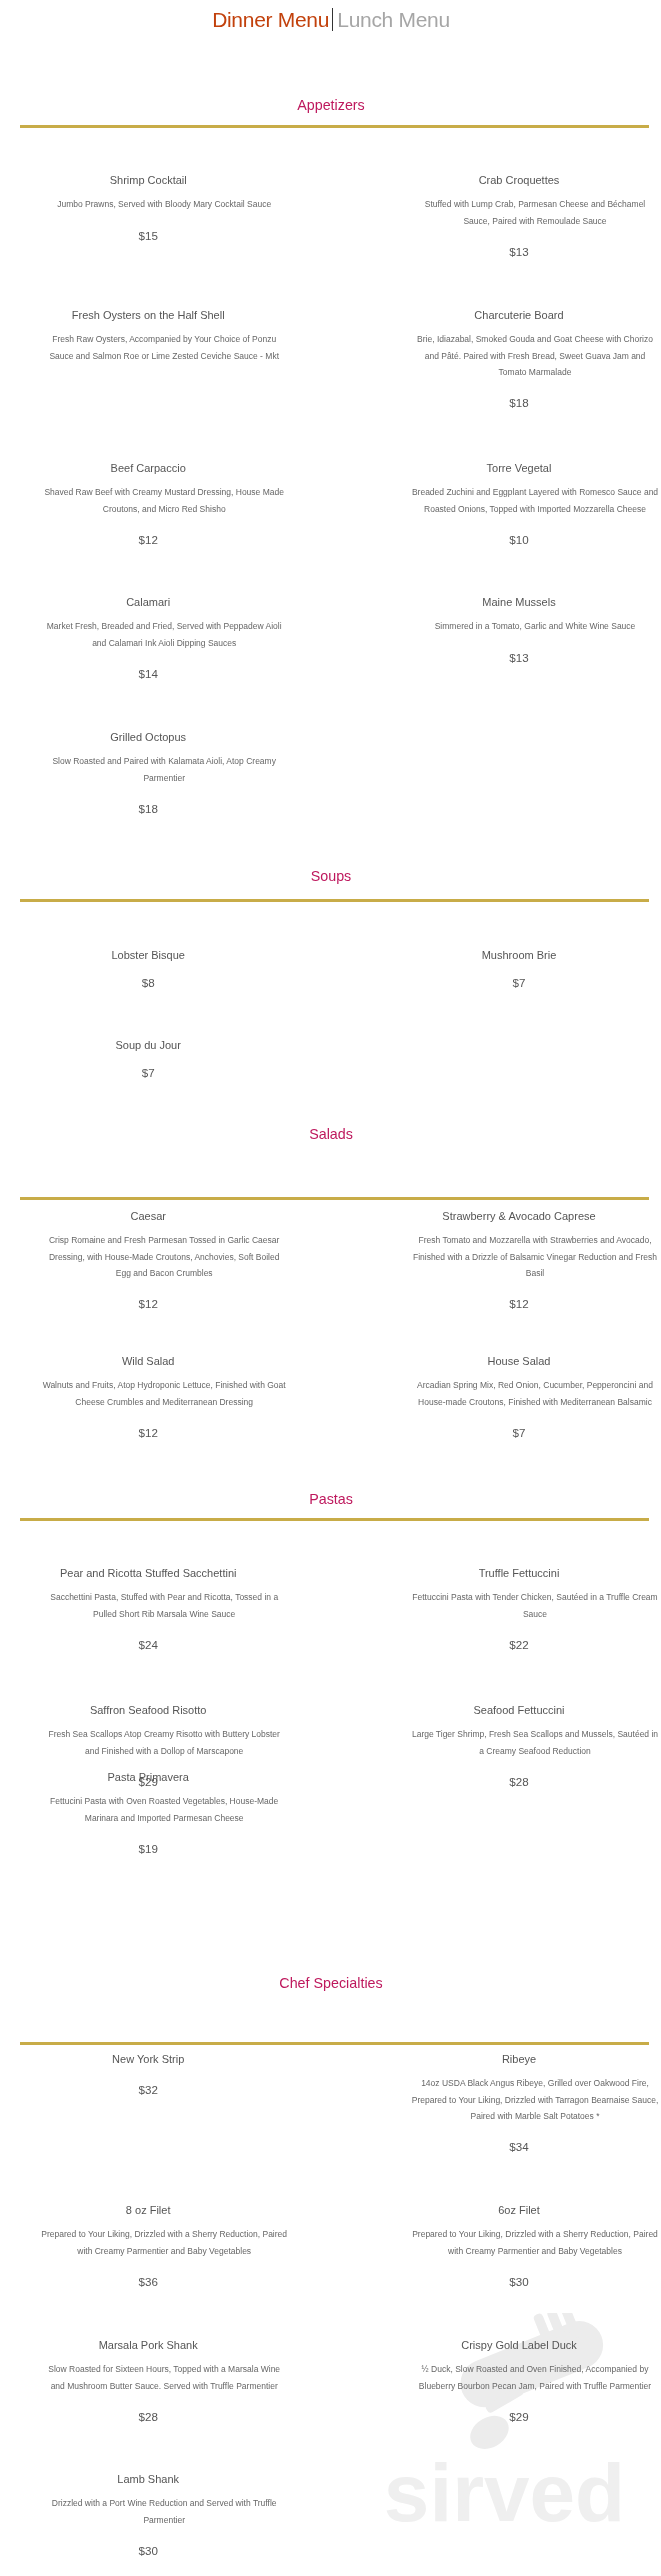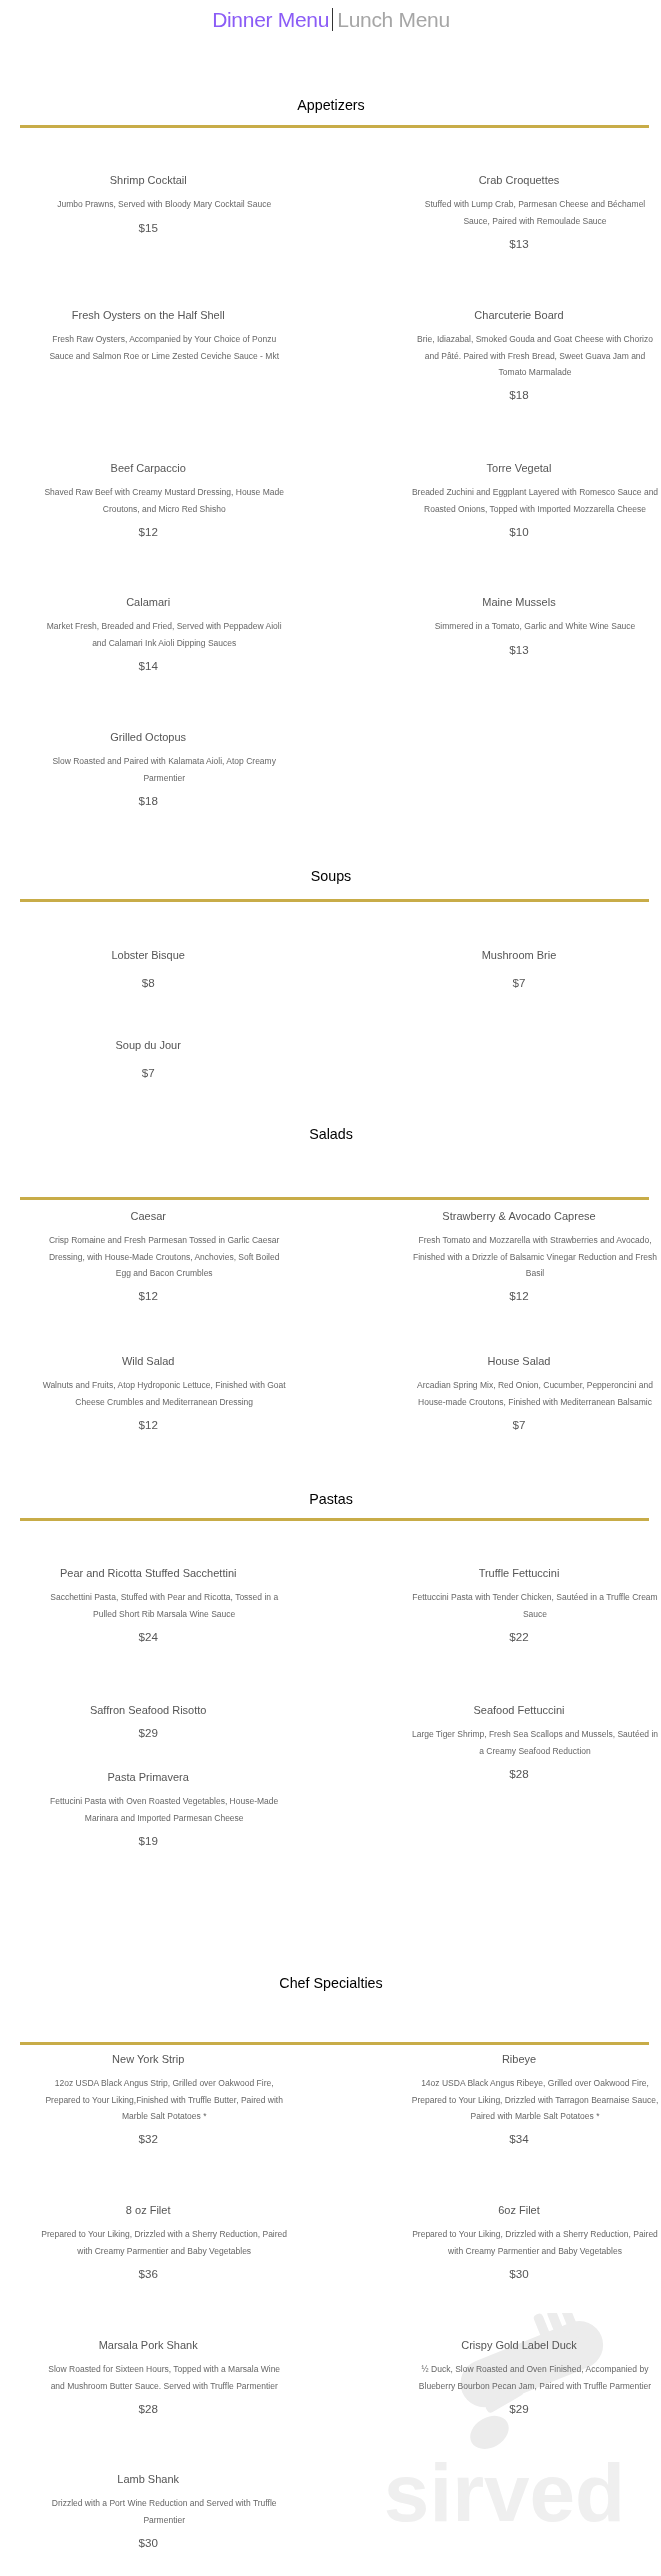--- a/index.html
+++ b/index.html
@@ -1,31 +1,31 @@
 <!DOCTYPE html>
 <html style="font-size:11px"><head>
 <meta charset="utf-8">
 <style>
   html, body { margin: 0; padding: 0; background: #ffffff; }
   body { width: 662px; height: 2576px; position: relative; overflow: hidden;
          font-family: "Liberation Sans", "DejaVu Sans", sans-serif; color: #444; }
   .topnav { position: absolute; top: 5.5px; left: 0; width: 662px; text-align: center;
             font-size: 21px; font-weight: 300; letter-spacing: -0.3px; line-height: 27px; }
-  .topnav .active { color: #8b5cf6; }
+  .topnav .active { color: #c2410c; }
   .topnav .sep { display: inline-block; width: 1.4px; height: 23px; background: #333; vertical-align: -4.1px; margin: 0 4.1px 0 2.7px; }
   .topnav .inactive { color: #a6a6a6; }
   .section { position: absolute; left: 0; width: 662px; }
-  .section-title { text-align: center; color: #000000; font-size: 14.3px; line-height: 19px; font-weight: 300; }
+  .section-title { text-align: center; color: #be185d; font-size: 14.3px; line-height: 19px; font-weight: 300; }
   .section-rule { position: absolute; left: 20px; width: 629px; height: 2.7px; background: #c8ac48; }
   .item { position: absolute; width: 280px; text-align: center; }
   .item.left { left: 8.2px; }
   .item.right { left: 379px; }
   .item-name { font-size: 11px; color: #555; line-height: 15px; }
   .item-desc { font-size: 8.5px; color: #666; line-height: 16.4px; margin-top: 8.2px; margin-left: 32px; }
-  .item-price { font-size: 11.6px; color: #555; line-height: 15px; margin-top: 7px; }
+  .item-price { font-size: 11.6px; color: #555; line-height: 15px; margin-top: 15px; }
   .item.nodesc .item-price { margin-top: 12.3px; }
   .watermark { position: absolute; left: 368px; top: 2313px; width: 273px; height: 232px; pointer-events: none; }
 </style>
 </head>
 <body>
 
 <div class="topnav">
   <span class="active">Dinner Menu</span><span class="sep"></span><span class="inactive">Lunch Menu</span>
 </div>
 
@@ -140,20 +140,21 @@
   <div class="item-price">$24</div>
 </div>
 <div class="item right" style="top:1566px;">
   <div class="item-name">Truffle Fettuccini</div>
   <div class="item-desc">Fettuccini Pasta with Tender Chicken, Sautéed in a Truffle Cream Sauce</div>
   <div class="item-price">$22</div>
 </div>
 
 <div class="item left" style="top:1703px;">
   <div class="item-name">Saffron Seafood Risotto</div>
+  <div class="item-desc">Fresh Sea Scallops Atop Creamy Risotto with Buttery Lobster and Finished with a Dollop of Marscapone</div>
   <div class="item-price">$29</div>
 </div>
 <div class="item right" style="top:1703px;">
   <div class="item-name">Seafood Fettuccini</div>
   <div class="item-desc">Large Tiger Shrimp, Fresh Sea Scallops and Mussels, Sautéed in a Creamy Seafood Reduction</div>
   <div class="item-price">$28</div>
 </div>
 
 <div class="item left" style="top:1770px;">
   <div class="item-name">Pasta Primavera</div>
@@ -161,21 +162,20 @@
   <div class="item-price">$19</div>
 </div>
 
 <div class="section" style="top:1974px;">
   <div class="section-title">Chef Specialties</div>
 </div>
 <div class="section-rule" style="top:2042px;"></div>
 
 <div class="item left" style="top:2052px;text-align:center;">
   <div class="item-name">New York Strip</div>
-  <div class="item-desc">12oz USDA Black Angus Strip, Grilled over Oakwood Fire, Prepared to Your Liking,Finished with Truffle Butter, Paired with Marble Salt Potatoes *</div>
   <div class="item-price">$32</div>
 </div>
 <div class="item right" style="top:2052px;">
   <div class="item-name">Ribeye</div>
   <div class="item-desc">14oz USDA Black Angus Ribeye, Grilled over Oakwood Fire, Prepared to Your Liking, Drizzled with Tarragon Bearnaise Sauce, Paired with Marble Salt Potatoes *</div>
   <div class="item-price">$34</div>
 </div>
 
 <div class="item left" style="top:2203px;">
   <div class="item-name">8 oz Filet</div>

